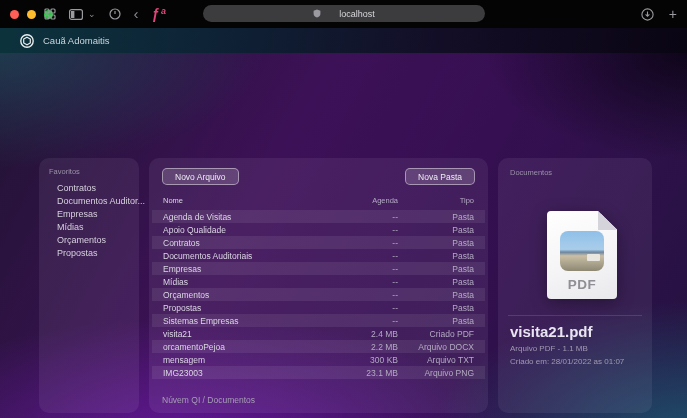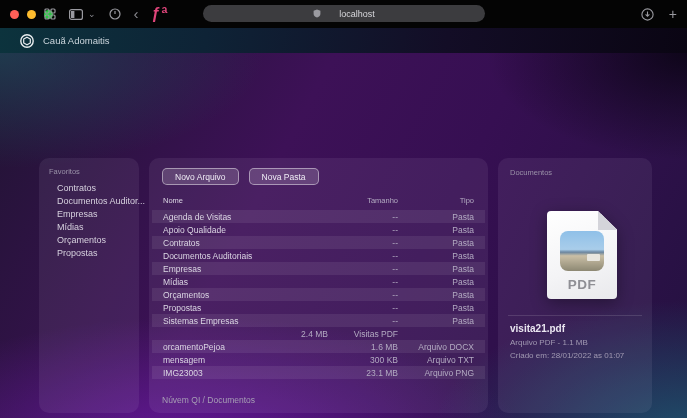--- a/index.html
+++ b/index.html
@@ -8,21 +8,21 @@
 
   
   .chrome{position:absolute;top:0;left:0;width:687px;height:28px;background:#040404;}
   .lights{position:absolute;left:10px;top:0;height:28px;display:flex;align-items:center;gap:8px;}
   .light{width:9px;height:9px;border-radius:50%;}
   .light.r{background:#ff5f57}.light.y{background:#febc2e}.light.g{background:#28c840}
   .chrome-icons{position:absolute;left:44px;top:0;height:28px;display:flex;align-items:center;gap:13px;color:#9a9aa0;}
   .cicon{display:flex;align-items:center;justify-content:center;}
   .chev{font-size:9px;color:#8a8a90;margin-left:-8px;}
   .back{font-size:15px;line-height:1;color:#8a8a90;margin-top:-2px;}
-  .favicon{font-size:16px;font-weight:700;color:#e0457b;letter-spacing:1px;}
+  .favicon{font-size:14px;font-style:italic;font-weight:700;color:#e0457b;letter-spacing:1px;}
   .addressbar{position:absolute;left:203px;top:5px;width:282px;height:17px;border-radius:9px;background:#3c3c3f;
     display:flex;align-items:center;justify-content:center;gap:18px;color:#d8d8dc;font-size:9px;}
   .right-icons{position:absolute;right:10px;top:0;height:28px;display:flex;align-items:center;gap:15px;color:#9a9aa0;}
   .plus{font-size:14px;line-height:1;color:#9a9aa0;}
 
   
   .appbar{position:absolute;top:28px;left:0;width:687px;height:25px;
     background:linear-gradient(100deg,#0c333d 0%,#0e2336 30%,#130d26 65%,#0a0513 100%);
     display:flex;align-items:center;padding:0 20px;gap:9px;}
   .appbar .name{color:#ccd6dd;font-size:9.5px;}
@@ -41,21 +41,21 @@
   .panel-main{left:149px;width:339px;padding:10px 13px;}
   .panel-prev{left:498px;width:154px;padding:10px 12px;}
 
   .minilabel{font-size:7.5px;color:#9a92a8;}
 
   
   .fav-list{margin-top:6px;}
   .fav-item{height:13px;line-height:13px;padding-left:8px;font-size:9px;color:#d6d1de;white-space:nowrap;cursor:default;}
 
   
-  .toolbar{display:flex;gap:10px;}
+  .toolbar{display:flex;gap:10px;justify-content:space-between;}
   .btn{height:17px;padding:0 12px;border-radius:5px;background:rgba(255,255,255,.16);
     border:1px solid rgba(255,255,255,.45);color:#efecf5;font-size:8.5px;display:flex;align-items:center;}
 
   
   .tbl-head,.row{display:grid;grid-template-columns:1fr 58px 64px;gap:12px;padding:0 11px;align-items:center;}
   .tbl-head{margin:9px -10px 0;height:12px;font-size:7.5px;color:#9d95ac;}
   .rows{margin:4px -10px 0;}
   .row{height:13px;border-radius:0;font-size:8.5px;cursor:default;}
   .rows .row:nth-of-type(odd){background:rgba(255,255,255,.08);}
   .c-name{color:#dcd7e4;white-space:nowrap;overflow:hidden;}
@@ -72,21 +72,21 @@
     background:linear-gradient(to bottom left,rgba(0,0,0,0) 50%,#d4d4da 50%);}
   .thumb{position:absolute;top:20px;left:13px;width:44px;height:40px;border-radius:8px;overflow:hidden;
     background:linear-gradient(#8fc0e8 0%,#a9cdea 46%,#6b86a0 53%,#cabfa6 62%,#8d8873 100%);}
   .ink{position:absolute;left:37px;top:40px;width:22px;}
   .ink .cap{width:10px;height:6px;background:#1a1a1c;margin:0 auto;border-radius:2px;}
   .ink .body{width:20px;height:13px;margin:-1px auto 0;background:linear-gradient(#45454c,#17171a);border-radius:3px;position:relative;}
   .ink .label{position:absolute;left:3px;top:3px;width:13px;height:7px;background:#e8e6df;border-radius:1px;}
   .pdf-label{position:absolute;left:0;bottom:7px;width:100%;text-align:center;
     color:#8f8f95;font-weight:700;font-size:13.5px;letter-spacing:.5px;}
   .divider{margin:16px -2px 0;border-top:1px solid rgba(255,255,255,.13);}
-  .fname{margin-top:7px;font-size:10px;font-weight:700;color:#e9e5f0;}
+  .fname{margin-top:7px;font-size:15px;font-weight:700;color:#e9e5f0;}
   .fmeta{margin-top:4px;font-size:8px;color:#a199b2;}
 
   svg{display:block;}
 </style>
 </head>
 <body>
 
 <div class="stage">
 
   <div class="chrome">
@@ -166,21 +166,21 @@
         </div>
     </div>
 
     <div class="panel panel-main">
       <div class="toolbar">
         <button class="btn">Novo Arquivo</button>
         <button class="btn">Nova Pasta</button>
       </div>
       <div class="tbl-head">
         <span class="c-name">Nome</span>
-        <span class="c-size">Tamanho</span>
+        <span class="c-size">Agenda</span>
         <span class="c-type">Tipo</span>
       </div>
       <div class="rows">
 
       <div class="row">
             <span class="c-name">Agenda de Visitas</span>
             <span class="c-size">--</span>
             <span class="c-type">Pasta</span>
           </div>
           <div class="row">
@@ -217,26 +217,27 @@
             <span class="c-name">Propostas</span>
             <span class="c-size">--</span>
             <span class="c-type">Pasta</span>
           </div>
           <div class="row">
             <span class="c-name">Sistemas Empresas</span>
             <span class="c-size">--</span>
             <span class="c-type">Pasta</span>
           </div>
           <div class="row">
+            <span class="c-name">visita21</span>
             <span class="c-size">2.4 MB</span>
-            <span class="c-type">Visitas PDF</span>
+            <span class="c-type">Criado PDF</span>
           </div>
           <div class="row">
             <span class="c-name">orcamentoPejoa</span>
-            <span class="c-size">1.6 MB</span>
+            <span class="c-size">2.2 MB</span>
             <span class="c-type">Arquivo DOCX</span>
           </div>
           <div class="row">
             <span class="c-name">mensagem</span>
             <span class="c-size">300 KB</span>
             <span class="c-type">Arquivo TXT</span>
           </div>
           <div class="row">
             <span class="c-name">IMG23003</span>
             <span class="c-size">23.1 MB</span>

